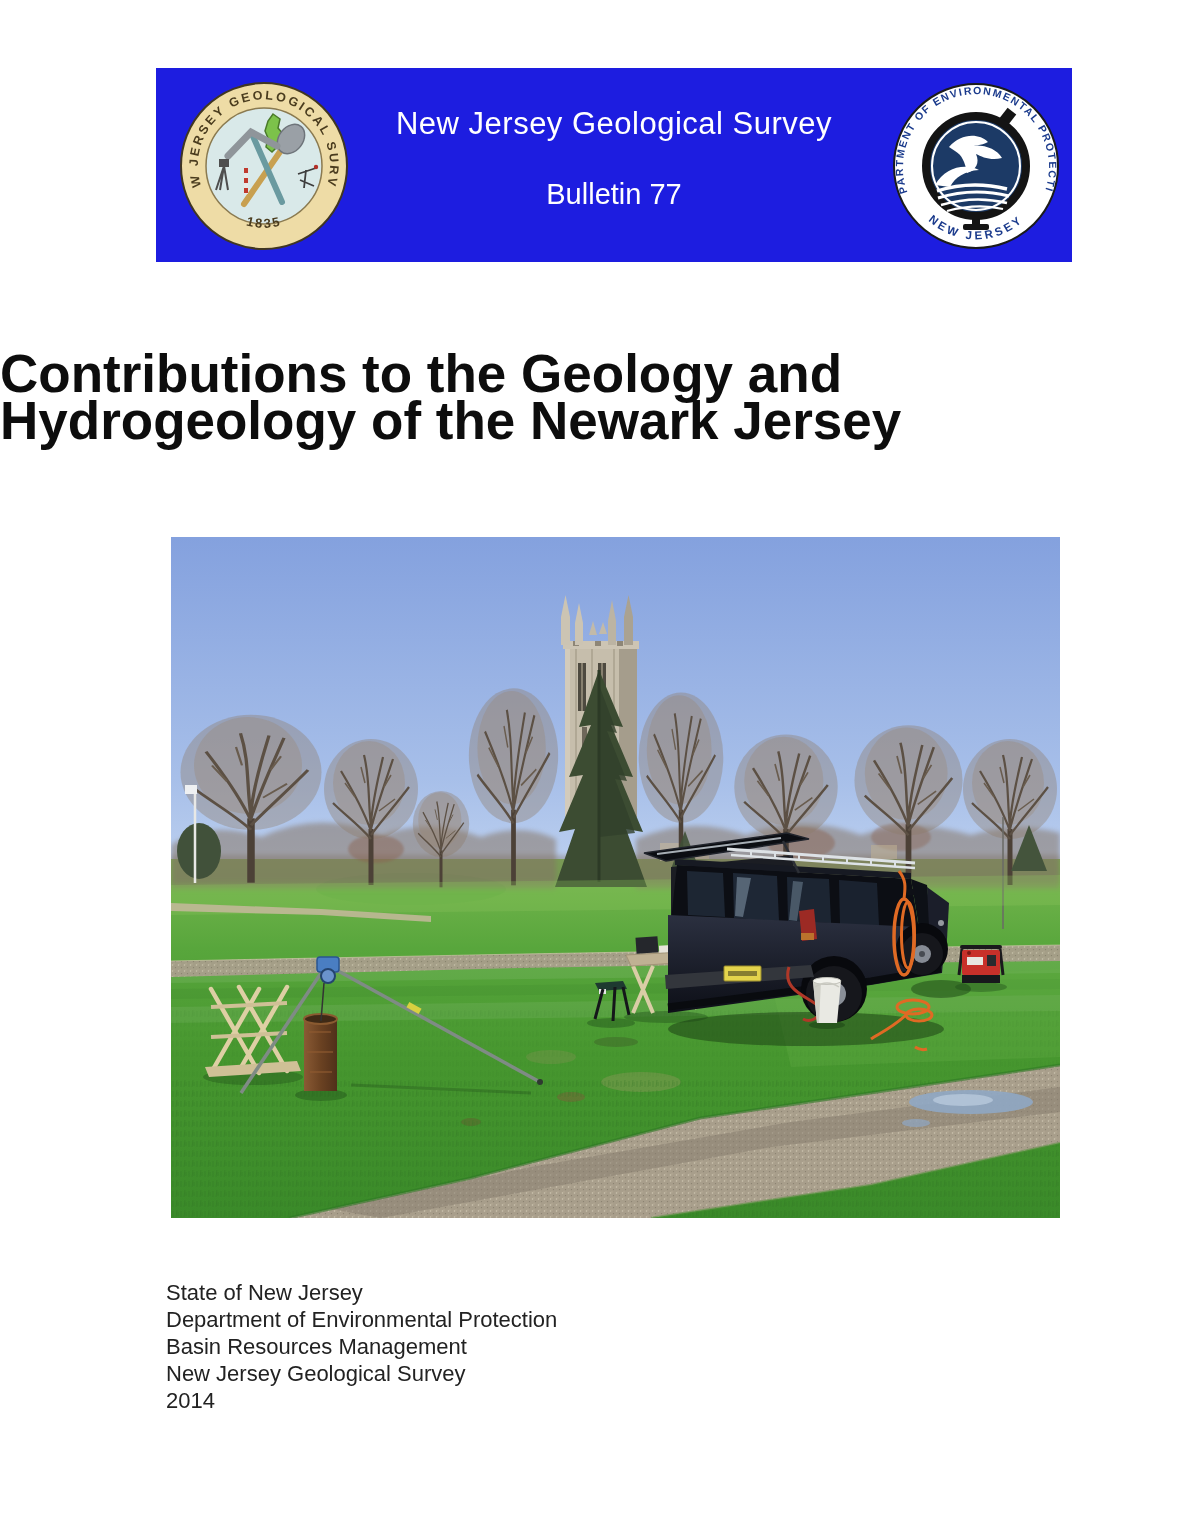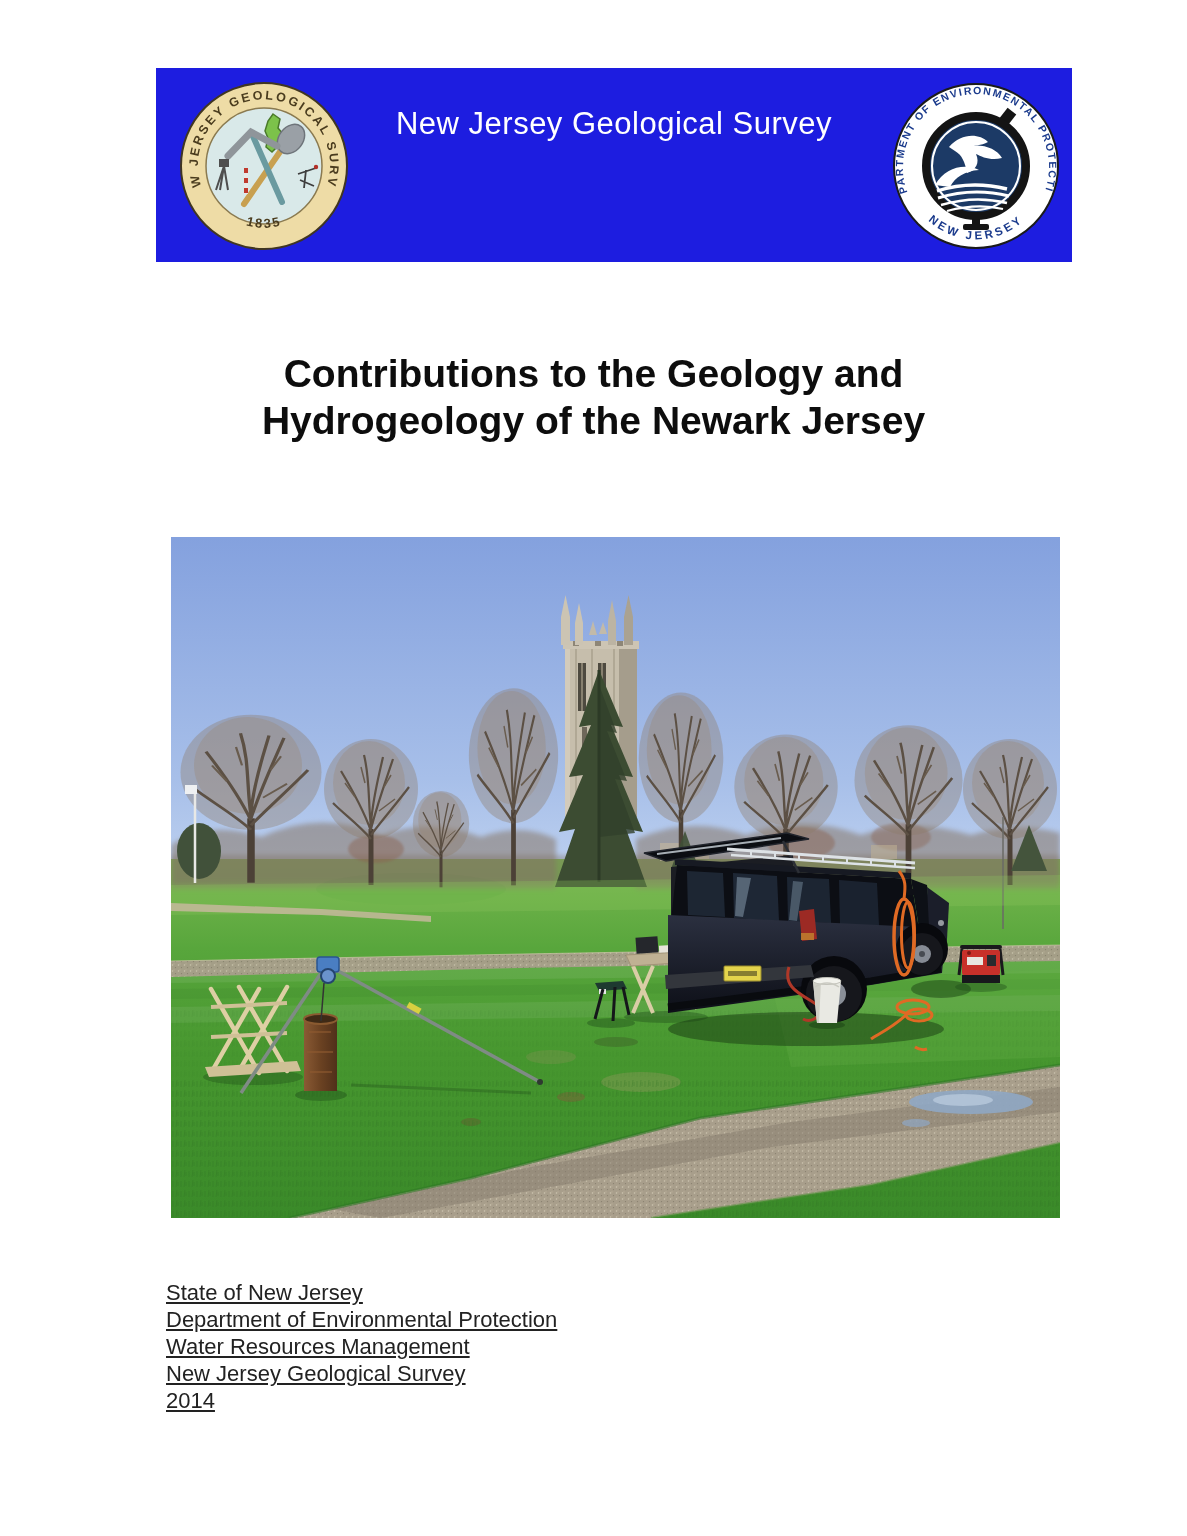--- a/index.html
+++ b/index.html
@@ -5,26 +5,26 @@
   html,body{margin:0;padding:0;background:#888;}
   .page{position:relative;width:1187px;height:1536px;background:var(--page_bg,#fff);margin:0 auto;
         font-family:"Liberation Sans",sans-serif;overflow:hidden;}
   .banner{position:absolute;left:156px;top:68px;width:916px;height:194px;background:var(--banner_blue,#1d1de0);}
   .seal{position:absolute;top:14px;}
   .seal-left{left:24px;}
   .seal-right{right:13px;top:15px;}
   .banner-title{position:absolute;left:0;right:0;top:38px;text-align:center;color:#fff;
                 font-size:31px;letter-spacing:0.5px;}
   .banner-sub{position:absolute;left:0;right:0;top:110px;text-align:center;color:#fff;font-size:29px;}
-  .cover-title{position:absolute;left:0;right:0;top:350px;text-align:center;color:var(--title_color,#0d0d0d);
-               font-size:39px;font-weight:bold;line-height:47px;letter-spacing:0px;}
+  .cover-title{position:absolute;left:0;right:0;top:350px;text-align:left;color:var(--title_color,#0d0d0d);
+               font-size:53px;font-weight:bold;line-height:47px;letter-spacing:0px;}
   .photo{position:absolute;left:171px;top:537px;width:889px;height:681px;margin:0;padding:0;}
   .photo svg{display:block;}
   .footer{position:absolute;left:166px;top:1279px;color:var(--footer_color,#222);
-          font-size:22px;line-height:27px;text-decoration:underline;}
+          font-size:22px;line-height:27px;}
 </style>
 </head>
 <body>
 
 <div class="page">
 
   <div class="banner">
 
     <svg class="seal seal-left" width="168" height="168" viewBox="0 0 168 168">
       <defs>
@@ -61,20 +61,21 @@
         <path d="M66,86 L66,112" stroke="#c03a2e" stroke-width="4" stroke-dasharray="5 5"></path>
       </g>
 
       <g stroke="#3e3e3e" stroke-width="1.8" fill="none">
         <path d="M118,92 L136,86 M120,98 L134,104 M126,88 L124,106"></path>
         <circle cx="136" cy="85" r="2.2" fill="#b23028" stroke="none"></circle>
       </g>
     </svg>
 
     <div class="banner-title">New Jersey Geological Survey</div>
+    <div class="banner-sub">Bulletin 77</div>
 
     <svg class="seal seal-right" width="166" height="166" viewBox="0 0 166 166">
       <defs>
         <path id="arcR" d="M 14,108 A 73,73 0 1 1 152,108"></path>
         <path id="arcRb" d="M 38,140 A 70,70 0 0 0 128,140"></path>
       </defs>
       <circle cx="83" cy="83" r="82" fill="#ffffff" stroke="#1b1b1b" stroke-width="2"></circle>
       <text font-size="10.5" font-weight="bold" fill="#1a3a8c" letter-spacing="1.6" text-anchor="middle">
         <textPath href="#arcR" startOffset="50%">DEPARTMENT OF ENVIRONMENTAL PROTECTION</textPath>
       </text>
@@ -406,18 +407,18 @@
       <rect x="796" y="420" width="16" height="8" fill="#e8e6e0"></rect>
       <rect x="816" y="418" width="9" height="11" fill="#2a2a2e"></rect>
       <circle cx="798" cy="416" r="2" fill="#7a1a16"></circle>
     </g>
   </svg>
   </figure>
 
   <div class="footer">
     <div>State of New Jersey</div>
     <div>Department of Environmental Protection</div>
-    <div>Water Resources Management</div>
+    <div>Basin Resources Management</div>
     <div>New Jersey Geological Survey</div>
     <div>2014</div>
   </div>
 
 </div>
 
 </body></html>

